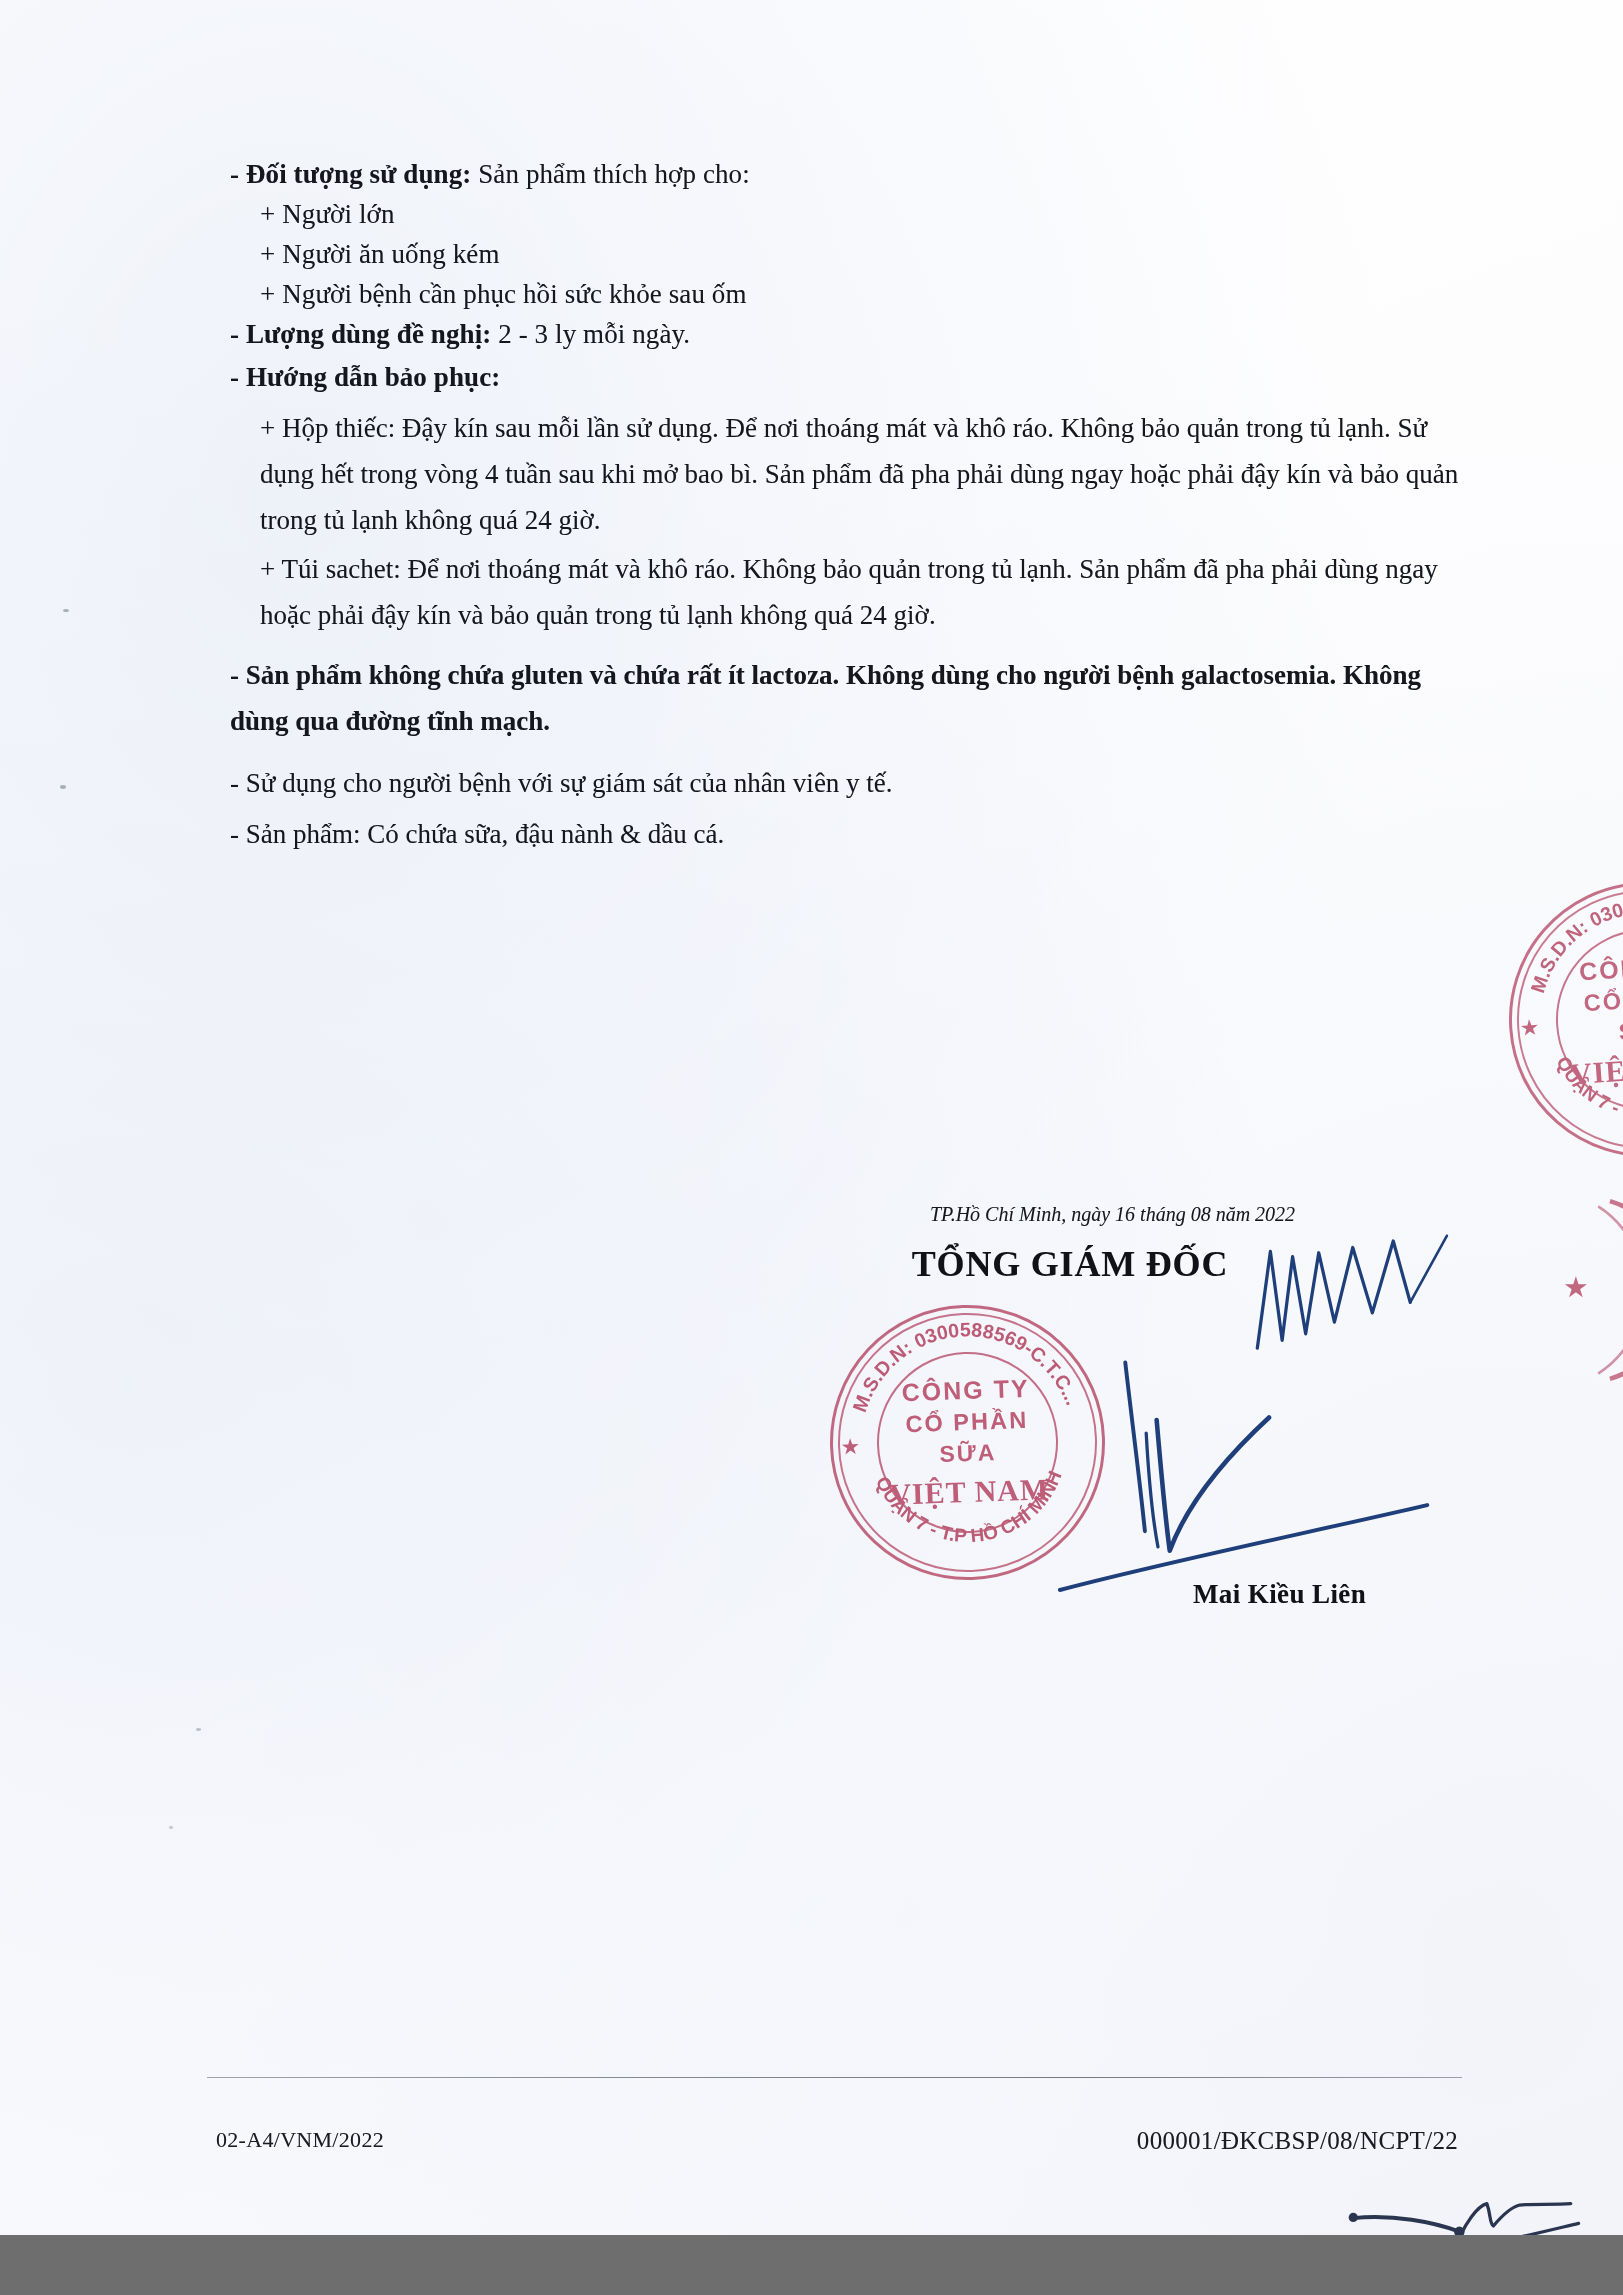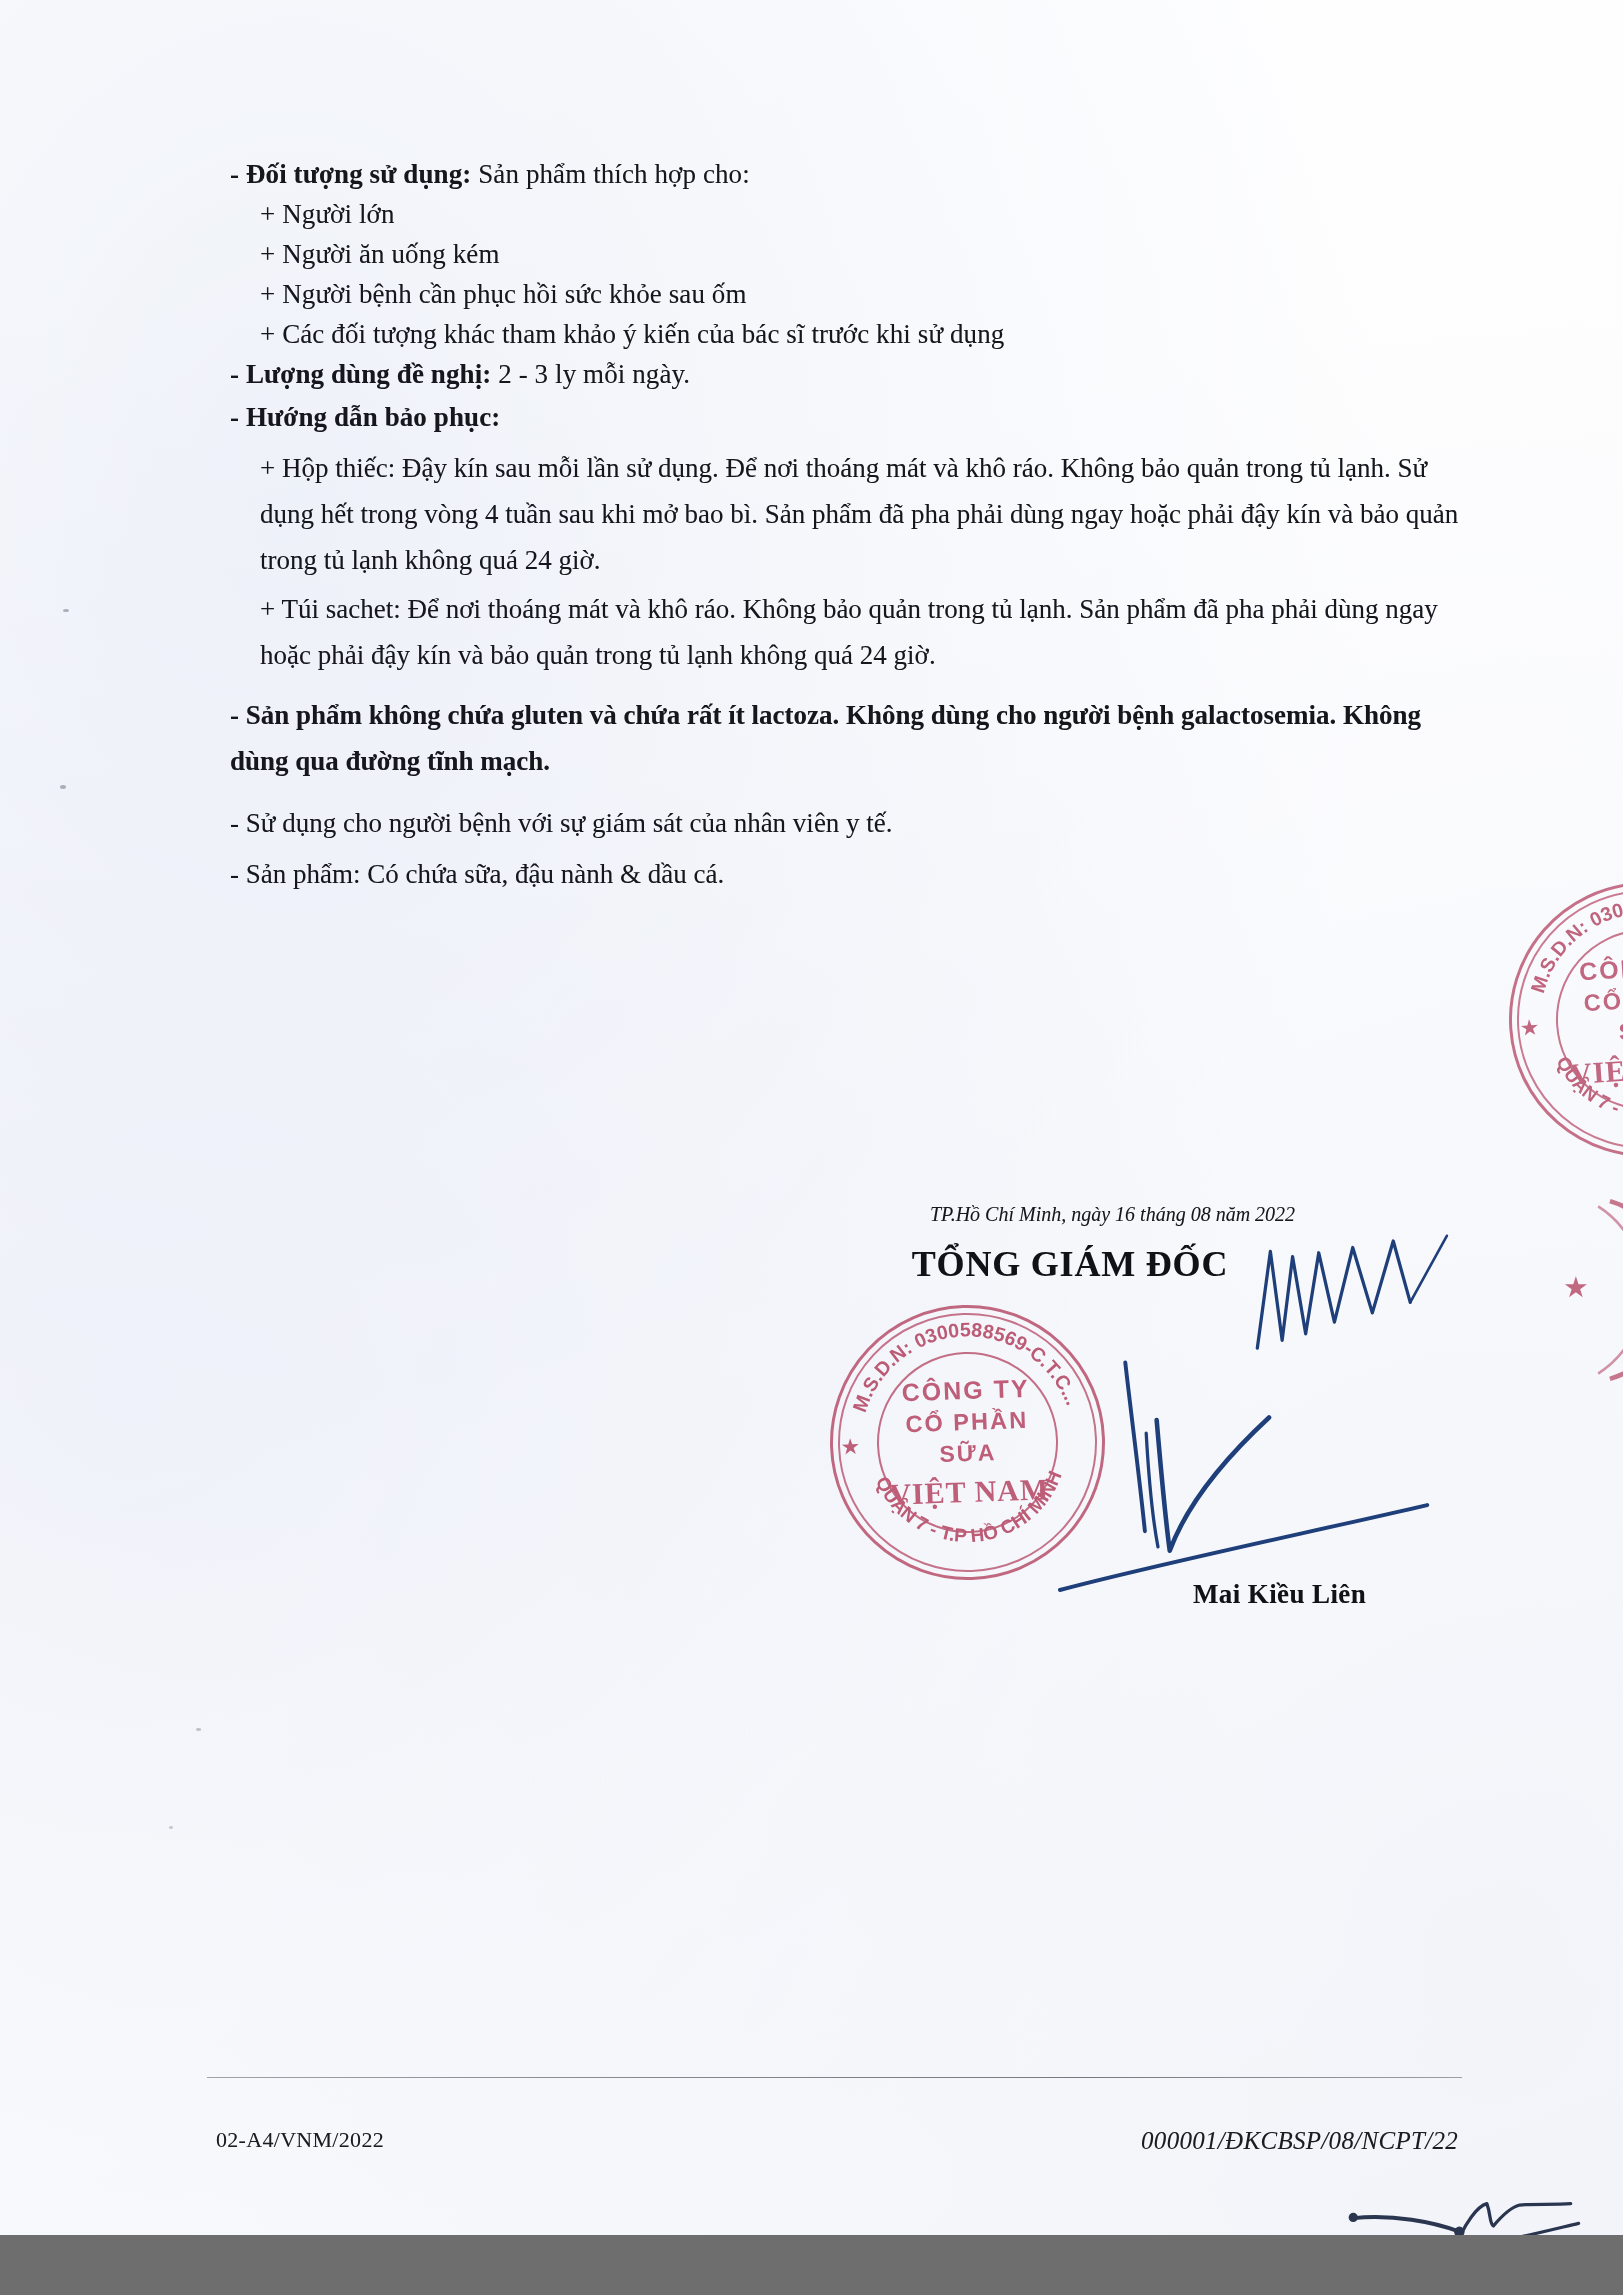--- a/index.html
+++ b/index.html
@@ -175,21 +175,20 @@
     text-shadow: 0 0.3px 0.4px rgba(60,62,72,0.30);
   }
   .footer-right {
     position: absolute;
     right: 165px;
     top: 2127px;
     font-size: 25px;
     letter-spacing: 0.3px;
     color: #1a1c22;
     text-shadow: 0 0.3px 0.4px rgba(60,62,72,0.30);
-    font-style: italic;
   }
 
   
   .speck { position: absolute; background: #6f7482; border-radius: 50%; opacity: .55; }
   #sp1 { left: 63px; top: 609px; width: 5.9px; height: 3.3px; }
   #sp2 { left: 60px; top: 785px; width: 5.9px; height: 3.9px; }
   #sp3 { left: 196px; top: 1728px; width: 4.6px; height: 2.6px; opacity:.4; }
   #sp4 { left: 169px; top: 1826px; width: 3.9px; height: 2.6px; opacity:.35; }
 </style>
 </head>
@@ -199,21 +198,20 @@
 
   <div class="body-block">
 
     <div class="line lvl0 sp-0">
       <span class="bold">- Đối tượng sử dụng:</span><span> Sản phẩm thích hợp cho:</span>
     </div>
 
     <div class="line lvl1 sp-1">+ Người lớn</div>
     <div class="line lvl1 sp-1">+ Người ăn uống kém</div>
     <div class="line lvl1 sp-1">+ Người bệnh cần phục hồi sức khỏe sau ốm</div>
-    <div class="line lvl1 sp-1">+ Các đối tượng khác tham khảo ý kiến của bác sĩ trước khi sử dụng</div>
 
     <div class="line lvl0 sp-1">
       <span class="bold">- Lượng dùng đề nghị:</span><span> 2 - 3 ly mỗi ngày.</span>
     </div>
 
     <div class="line lvl0 sp-2">
       <span class="bold">- Hướng dẫn bảo phục:</span>
     </div>
 
     <div class="para" style="margin-top:14.4px;">

